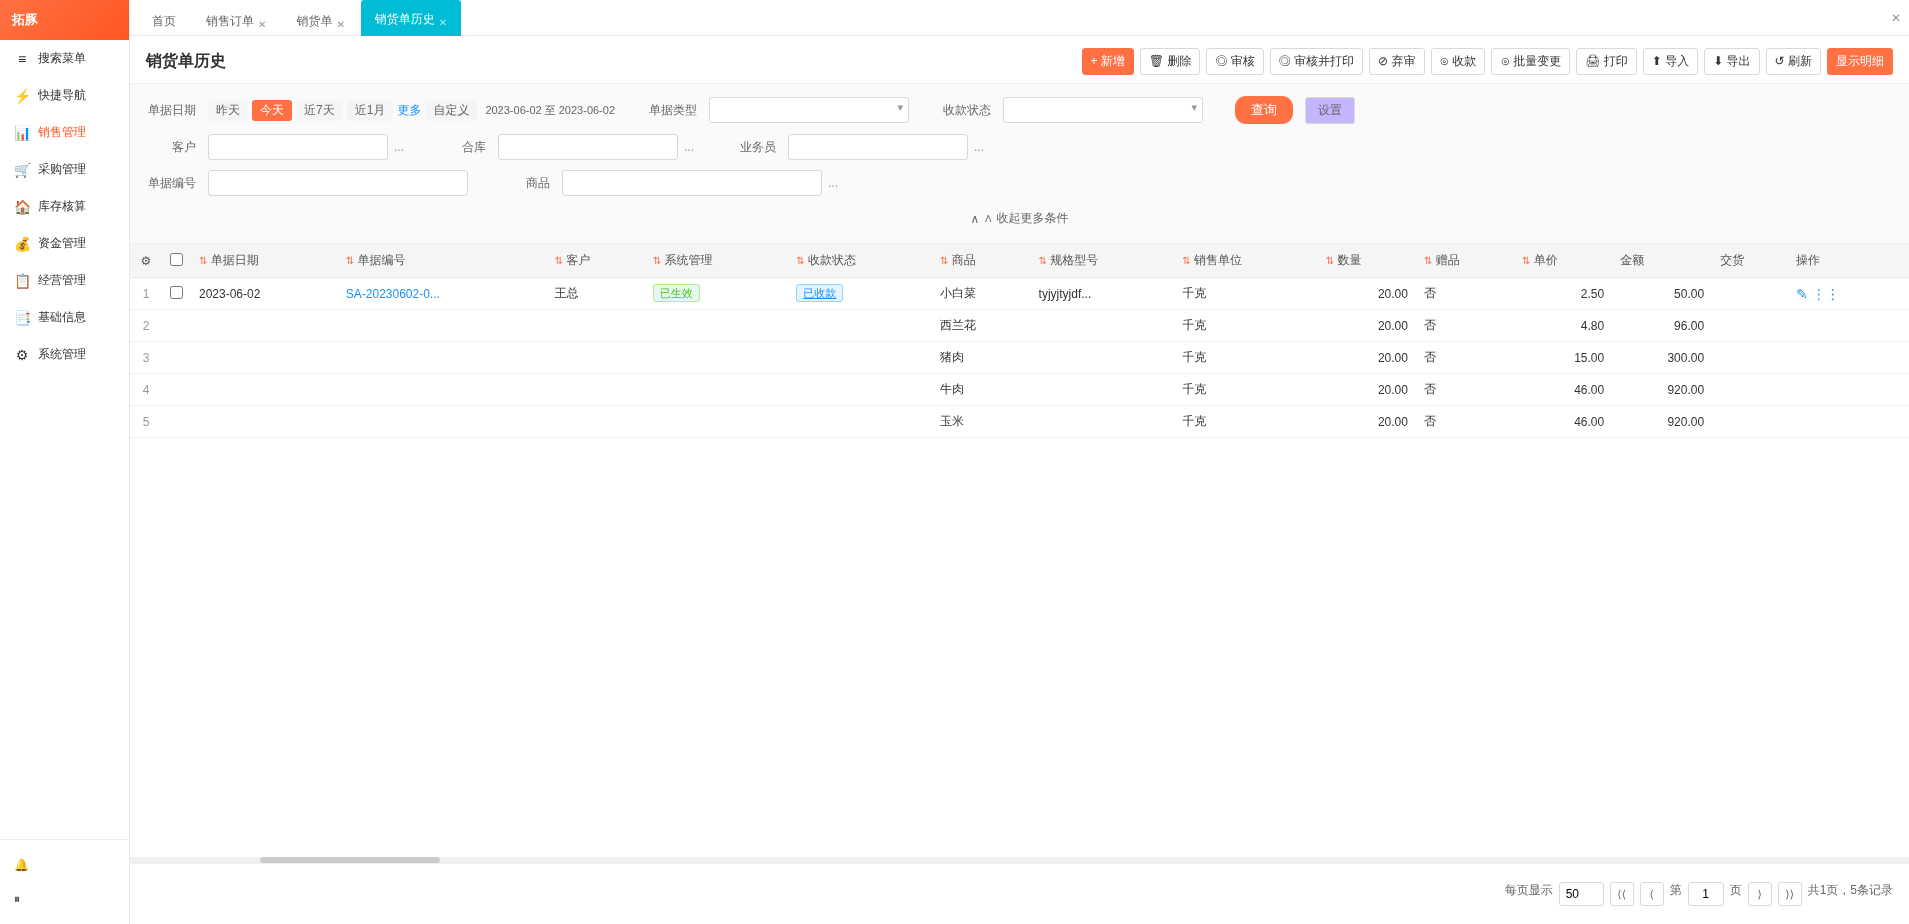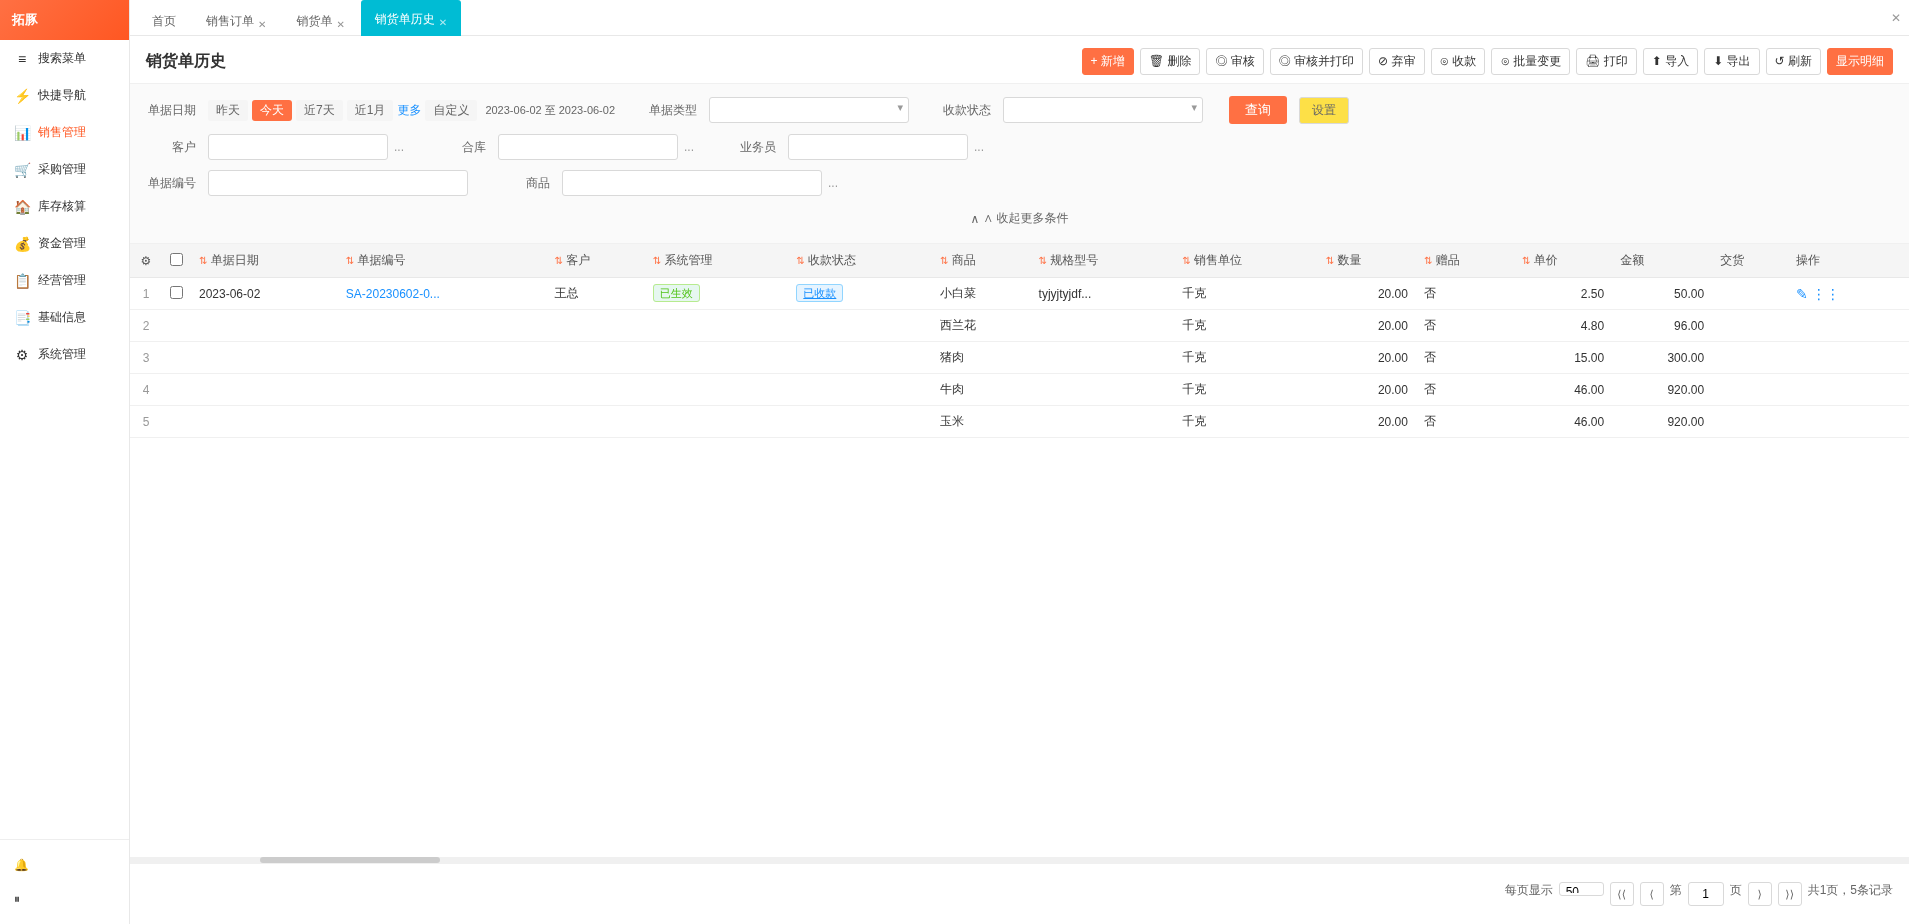--- a/index.html
+++ b/index.html
@@ -173,21 +173,21 @@
       background: #ff7043;
       color: #fff;
       border: none;
       border-radius: 3px;
       padding: 5px 16px;
       cursor: pointer;
       font-size: 13px;
       height: 28px;
     }
     .settings-btn {
-      background: #fde047;
+      background: #c4b5fd;
       color: #666;
       border: 1px solid #d9d9d9;
       border-radius: 3px;
       padding: 4px 12px;
       cursor: pointer;
       font-size: 12px;
     }
 
     
     .table-wrap { flex: 1; overflow-x: auto; padding: 0 0 0 0; }
@@ -244,21 +244,21 @@
       background: #fff;
       flex-shrink: 0;
     }
     .page-size-label { color: #666; }
     .page-size-select {
       border: 1px solid #d9d9d9;
       border-radius: 3px;
       padding: 2px 16px 2px 6px;
       font-size: 12px;
       appearance: none;
-      height: 14px;
+      height: 24px;
       background: #fff;
       cursor: pointer;
     }
     .page-btn {
       width: 24px; height: 24px;
       border: 1px solid #d9d9d9;
       background: #fff;
       border-radius: 3px;
       cursor: pointer;
       display: flex;
@@ -403,21 +403,21 @@
         <span class="filter-label" style="margin-left:20px;">单据类型</span>
         <div class="filter-select-wrap">
           <select class="filter-select" style="width:200px;"></select>
         </div>
 
         <span class="filter-label" style="margin-left:20px;">收款状态</span>
         <div class="filter-select-wrap">
           <select class="filter-select" style="width:200px;"></select>
         </div>
 
-        <button class="query-btn" style="margin-left:14px;">查询</button>
+        <button class="query-btn" style="margin-left:20px;border-radius:11px;">查询</button>
         <button class="settings-btn">设置</button>
       </div>
 
       <div class="filter-row">
         <span class="filter-label">客户</span>
         <div style="display:flex;align-items:center;gap:2px;">
           <input class="filter-input" style="width: 180px;">
           <span class="filter-dots">...</span>
         </div>
 

